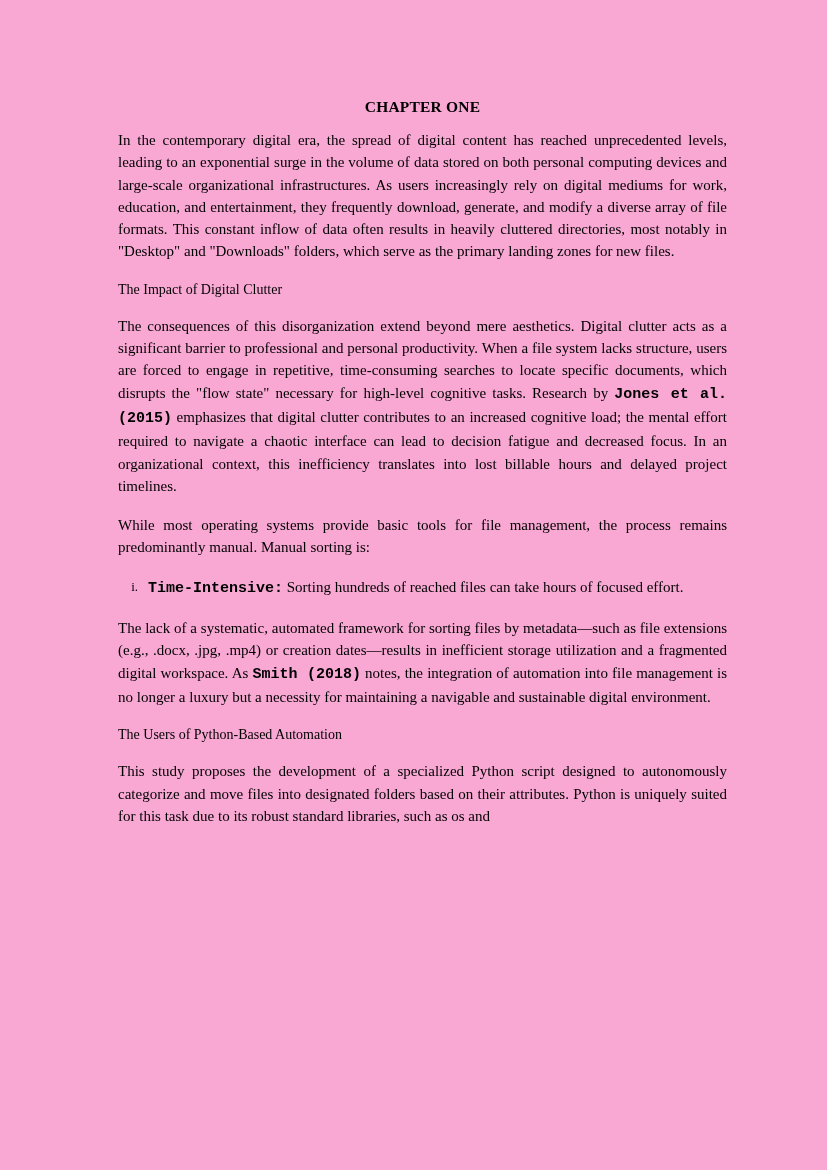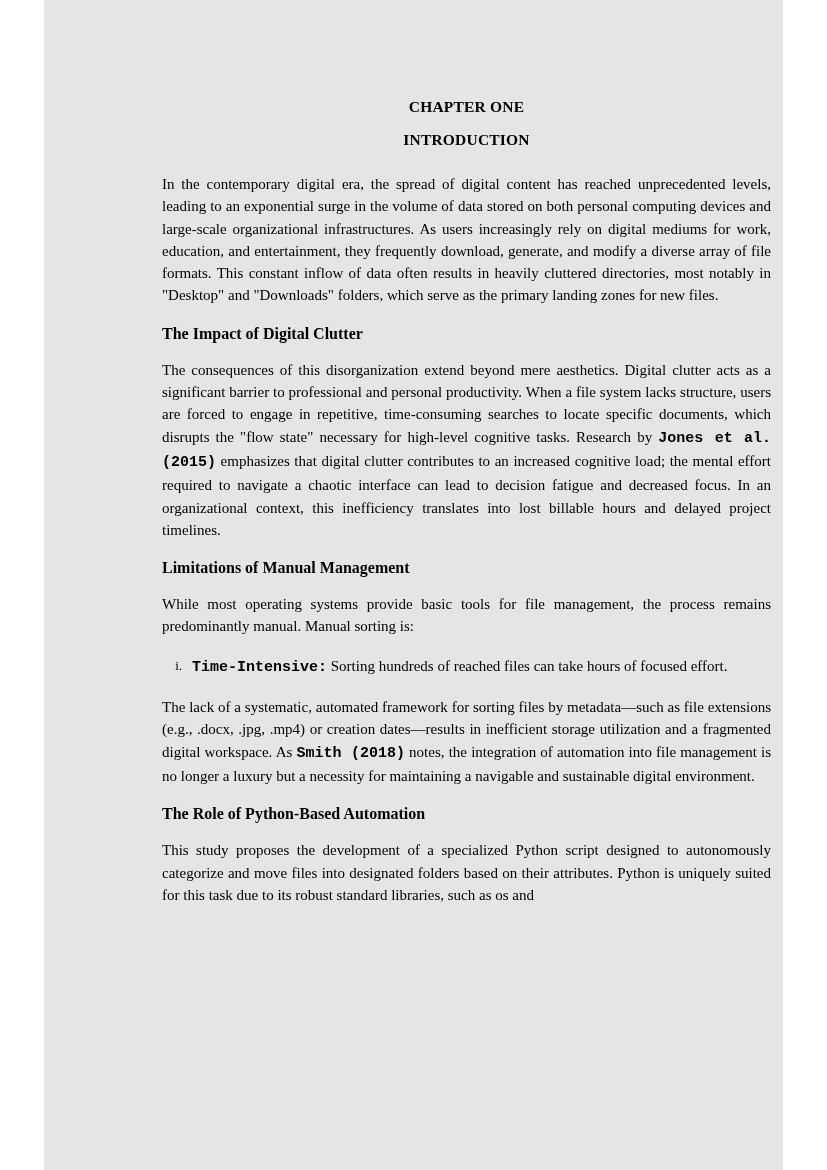--- a/index.html
+++ b/index.html
@@ -7,24 +7,24 @@
     margin: 0;
     padding: 0;
     background: #ffffff;
   }
   body {
     font-family: "Liberation Serif", "DejaVu Serif", serif;
     color: #000000;
   }
   .page {
     position: relative;
-    width: 739px;
+    width: 827px;
     height: 1170px;
     margin: 0 auto;
-    background: #e5e5e5;
+    background: #f9a8d4;
     overflow: hidden;
     box-sizing: border-box;
   }
   
   .content {
     position: absolute;
     left: 99px;
     top: 96px;
     width: 628px;
   }
@@ -42,22 +42,22 @@
   .doc-title { margin-bottom: 22px; }
 
   .section-number-heading {
     font-size: 15px;
     font-weight: bold;
     margin: 0 0 17px 0;
     line-height: 20px;
   }
 
   .subheading {
-    font-size: 16px;
-    font-weight: bold;
+    font-size: 14px;
+    font-weight: normal;
     margin: 0 0 15px 1px;
     margin-left: 19px;
     line-height: 20px;
   }
 
   p.body {
     font-size: 15px;
     line-height: 22.3px;
     text-align: justify;
     text-justify: inter-word;
@@ -100,44 +100,42 @@
   .li-text { display: block; }
 </style>
 </head>
 <body>
 
 <div class="page">
   <div class="content">
 
     <div class="chapter-title">CHAPTER ONE</div>
 
-    <div class="doc-title">INTRODUCTION</div>
 
 
     <p class="body">In the contemporary digital era, the spread of digital content has reached unprecedented levels, leading to an exponential surge in the volume of data stored on both personal computing devices and large-scale organizational infrastructures. As users increasingly rely on digital mediums for work, education, and entertainment, they frequently download, generate, and modify a diverse array of file formats. This constant inflow of data often results in heavily cluttered directories, most notably in "Desktop" and "Downloads" folders, which serve as the primary landing zones for new files.</p>
 
     <div class="subheading">The Impact of Digital Clutter</div>
 
     <p class="body">
       <span>The consequences of this disorganization extend beyond mere aesthetics. Digital clutter acts as a significant barrier to professional and personal productivity. When a file system lacks structure, users are forced to engage in repetitive, time-consuming searches to locate specific documents, which disrupts the "flow state" necessary for high-level cognitive tasks. Research by </span><b>Jones et al. (2015)</b><span> emphasizes that digital clutter contributes to an increased cognitive load; the mental effort required to navigate a chaotic interface can lead to decision fatigue and decreased focus. In an organizational context, this inefficiency translates into lost billable hours and delayed project timelines.</span>
     </p>
 
-    <div class="subheading">Limitations of Manual Management</div>
 
     <p class="body">While most operating systems provide basic tools for file management, the process remains predominantly manual. Manual sorting is:</p>
 
     <ol class="roman-list">
       <li>
         <span class="marker">i.</span>
         <span class="li-text"><b>Time-Intensive:</b><span> Sorting hundreds of reached files can take hours of focused effort.</span></span>
       </li>
     </ol>
 
     <p class="body">
       <span>The lack of a systematic, automated framework for sorting files by metadata—such as file extensions (e.g., .docx, .jpg, .mp4) or creation dates—results in inefficient storage utilization and a fragmented digital workspace. As </span><b>Smith (2018)</b><span> notes, the integration of automation into file management is no longer a luxury but a necessity for maintaining a navigable and sustainable digital environment.</span>
     </p>
 
-    <div class="subheading">The Role of Python-Based Automation</div>
+    <div class="subheading">The Users of Python-Based Automation</div>
 
     <p class="body">This study proposes the development of a specialized Python script designed to autonomously categorize and move files into designated folders based on their attributes. Python is uniquely suited for this task due to its robust standard libraries, such as os and</p>
 
   </div>
 </div>
 
 </body></html>

